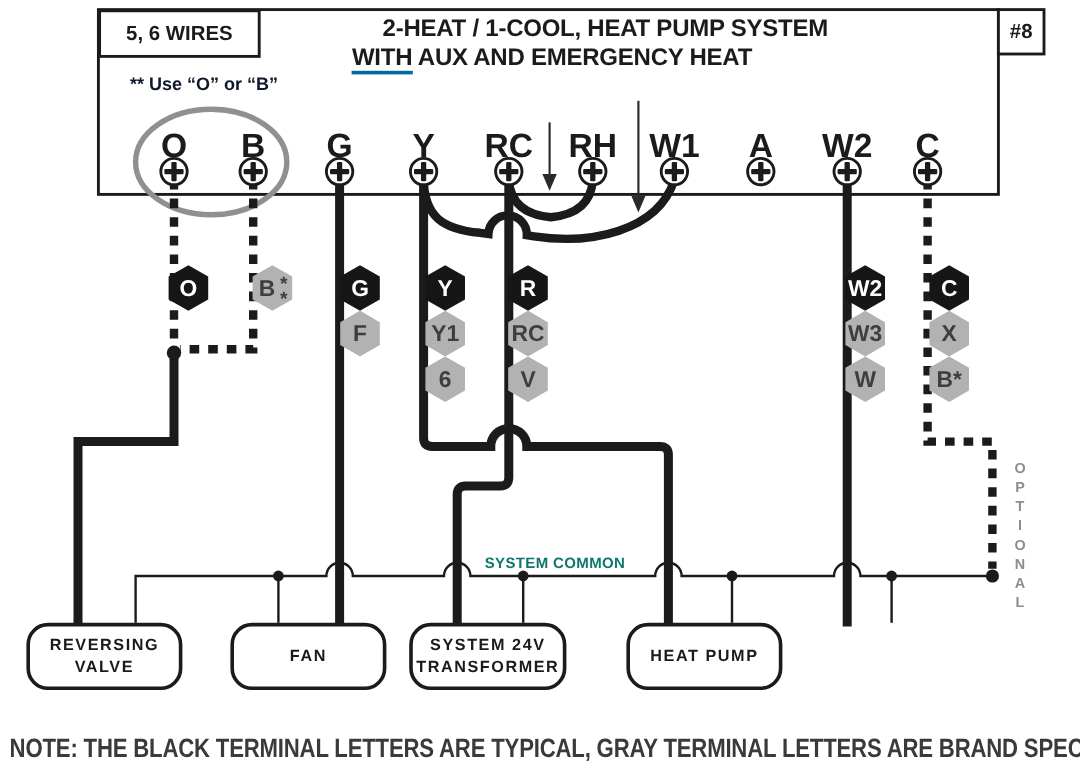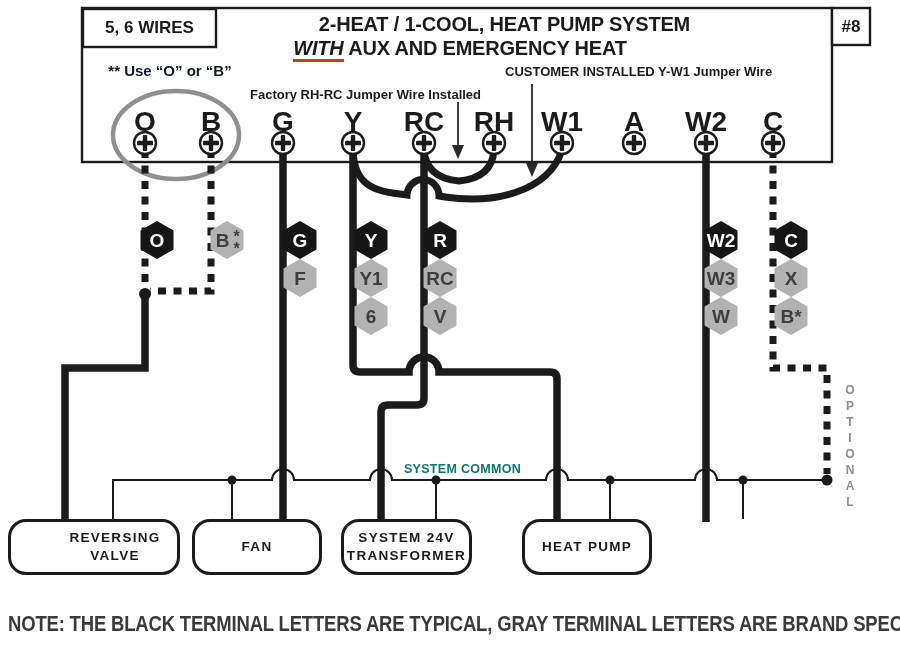--- a/index.html
+++ b/index.html
@@ -4,21 +4,21 @@
 <style>
   html,body{margin:0;padding:0;background:#fff;}
   #stage{position:relative;width:900px;height:646px;background:#ffffff;overflow:hidden;
          font-family:"Liberation Sans",sans-serif;color:#1b1b1b;}
   #art{position:absolute;left:0;top:0;}
   svg{font-family:"Liberation Sans",sans-serif;}
   .lbl{position:absolute;white-space:nowrap;}
   .ctr{display:flex;align-items:center;justify-content:center;text-align:right;}
   .title1{left:230px;top:13px;width:460px;font-size:20px;font-weight:bold;letter-spacing:-0.2px;}
   .title2{left:230px;top:37px;width:460px;font-size:20px;font-weight:bold;letter-spacing:-0.2px;}
-  .uline{border-bottom:3px solid #c2410c;padding-bottom:0px;font-style:italic;}
+  .uline{border-bottom:3px solid #0369a1;padding-bottom:0px;}
   .wiresbox{left:83px;top:9px;width:133px;height:38px;font-size:17px;font-weight:bold;}
   .numbox{left:832px;top:8px;width:38px;height:37px;font-size:17px;font-weight:bold;}
   .obnote{left:70px;top:52px;width:200px;height:38px;font-size:15px;font-weight:bold;
           color:#0f172a;line-height:1.2;flex-direction:column;}
   .factory{left:250px;top:87px;width:230px;font-size:13px;font-weight:bold;text-align:center;}
   .customer{left:505px;top:64px;width:262px;font-size:13px;font-weight:bold;text-align:center;}
   .syscommon{left:400px;top:462px;width:125px;font-size:12.5px;font-weight:bold;color:#0f766e;
              text-align:center;letter-spacing:0.3px;}
   .optional{left:843px;top:383px;height:125px;font-size:12px;font-weight:bold;color:#8d8d8d;
             writing-mode:vertical-rl;text-orientation:upright;letter-spacing:2px;}
@@ -162,27 +162,25 @@
       </g>
   </svg>
 
   <div class="lbl title1" style="text-align:right">2-HEAT / 1-COOL, HEAT PUMP SYSTEM</div>
   <div class="lbl title2" style="text-align:center"><span class="uline">WITH</span><span> AUX AND EMERGENCY HEAT</span></div>
   <div class="lbl ctr wiresbox">5, 6 WIRES</div>
   <div class="lbl ctr numbox">#8</div>
   <div class="lbl ctr obnote">
     <span>** Use “O” or “B”</span>
   </div>
-  <div class="lbl factory">Factory RH-RC Jumper Wire Installed</div>
-  <div class="lbl customer">CUSTOMER INSTALLED Y-W1 Jumper Wire</div>
   <div class="lbl syscommon">SYSTEM COMMON</div>
   <div class="lbl optional">OPTIONAL</div>
   <div class="lbl note">NOTE: THE BLACK TERMINAL LETTERS ARE TYPICAL, GRAY TERMINAL LETTERS ARE BRAND SPECIFIC</div>
 
-  <div class="compbox" style="left:8px;top:519px;width:124px;height:50px;padding-left:42px;">
+  <div class="compbox" style="left:22px;top:519px;width:124px;height:50px;">
     <span>REVERSING</span>
     <span>VALVE</span>
   </div>
   <div class="compbox" style="left:192px;top:519px;width:124px;height:50px;">
     <span>FAN</span>
   </div>
   <div class="compbox" style="left:341px;top:519px;width:125px;height:50px;">
     <span>SYSTEM 24V</span>
     <span>TRANSFORMER</span>
   </div>

